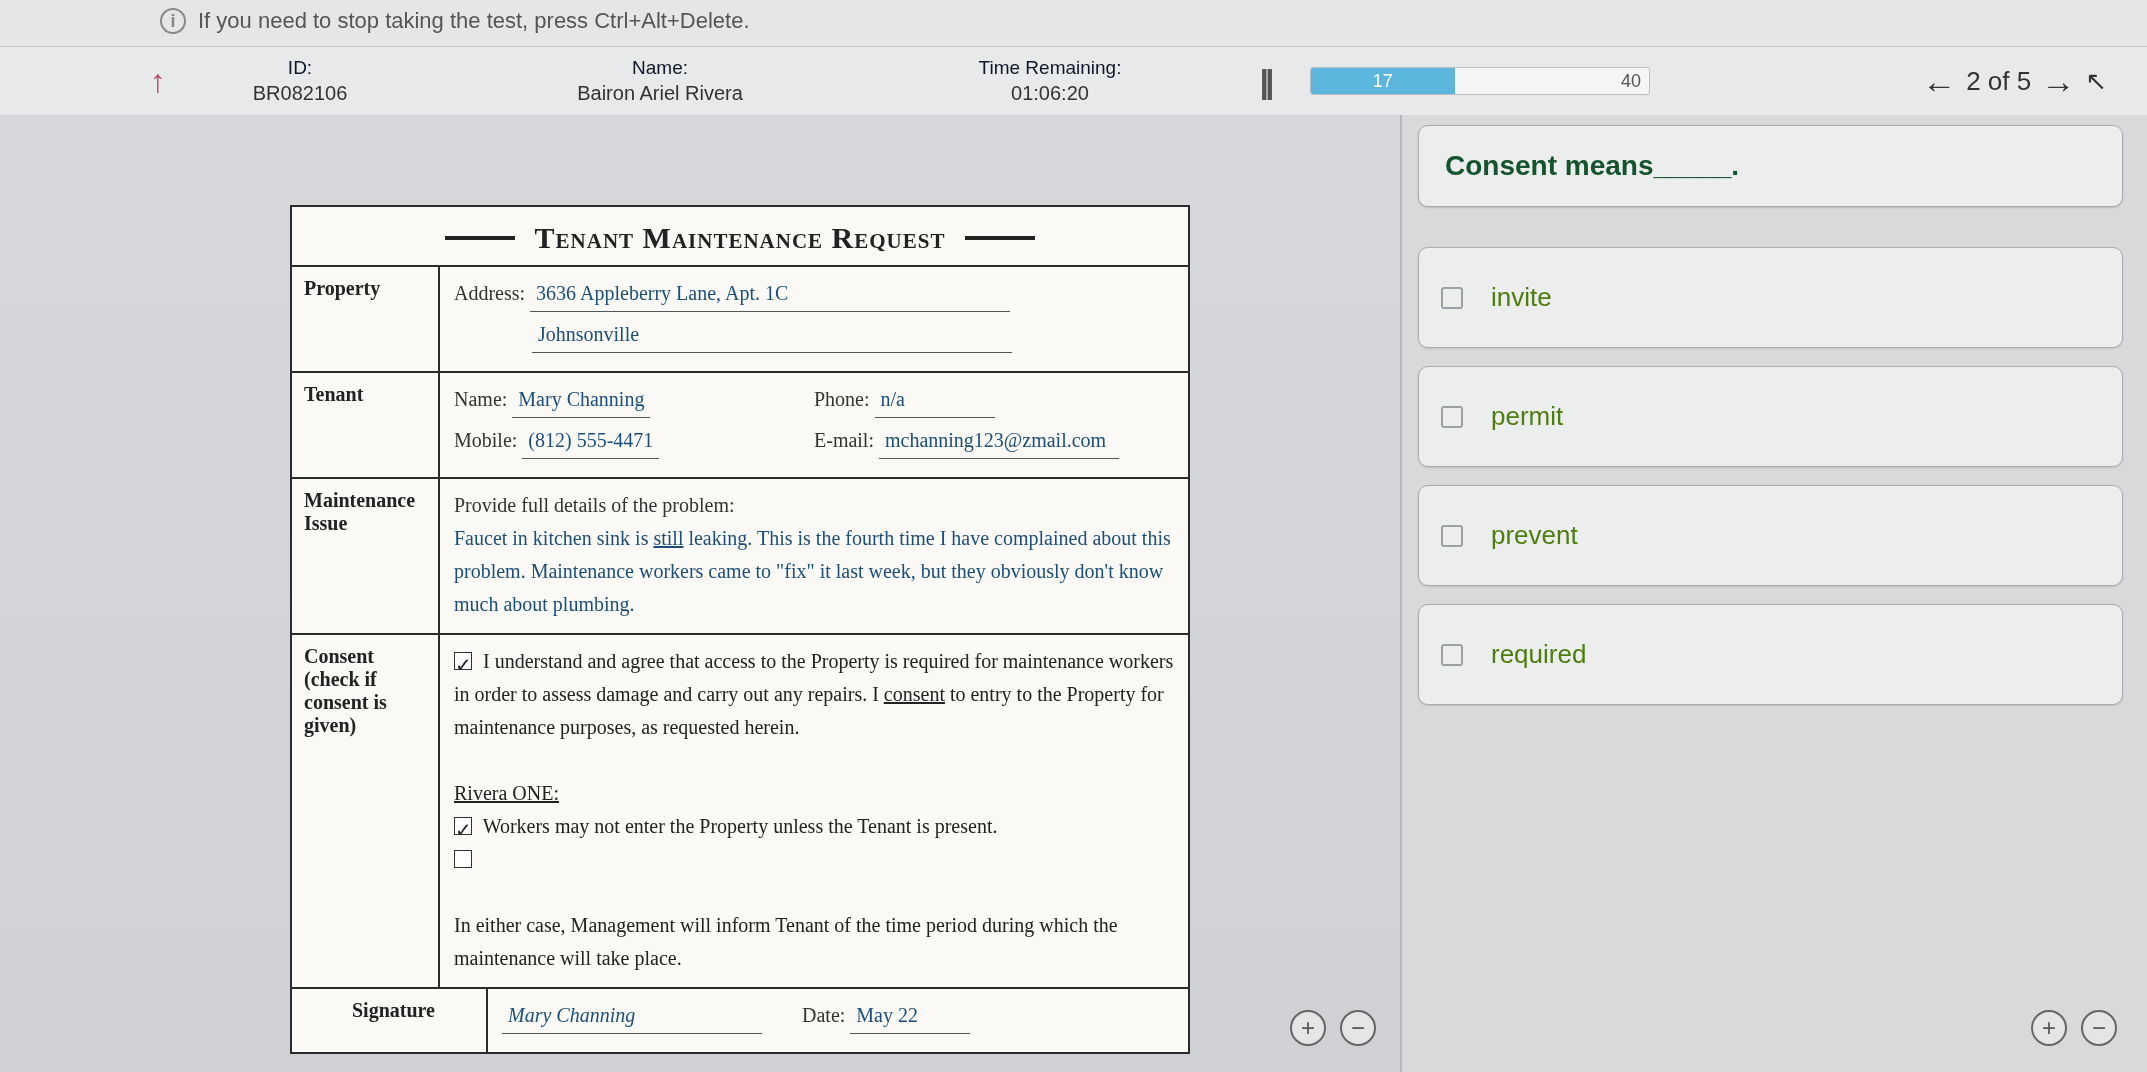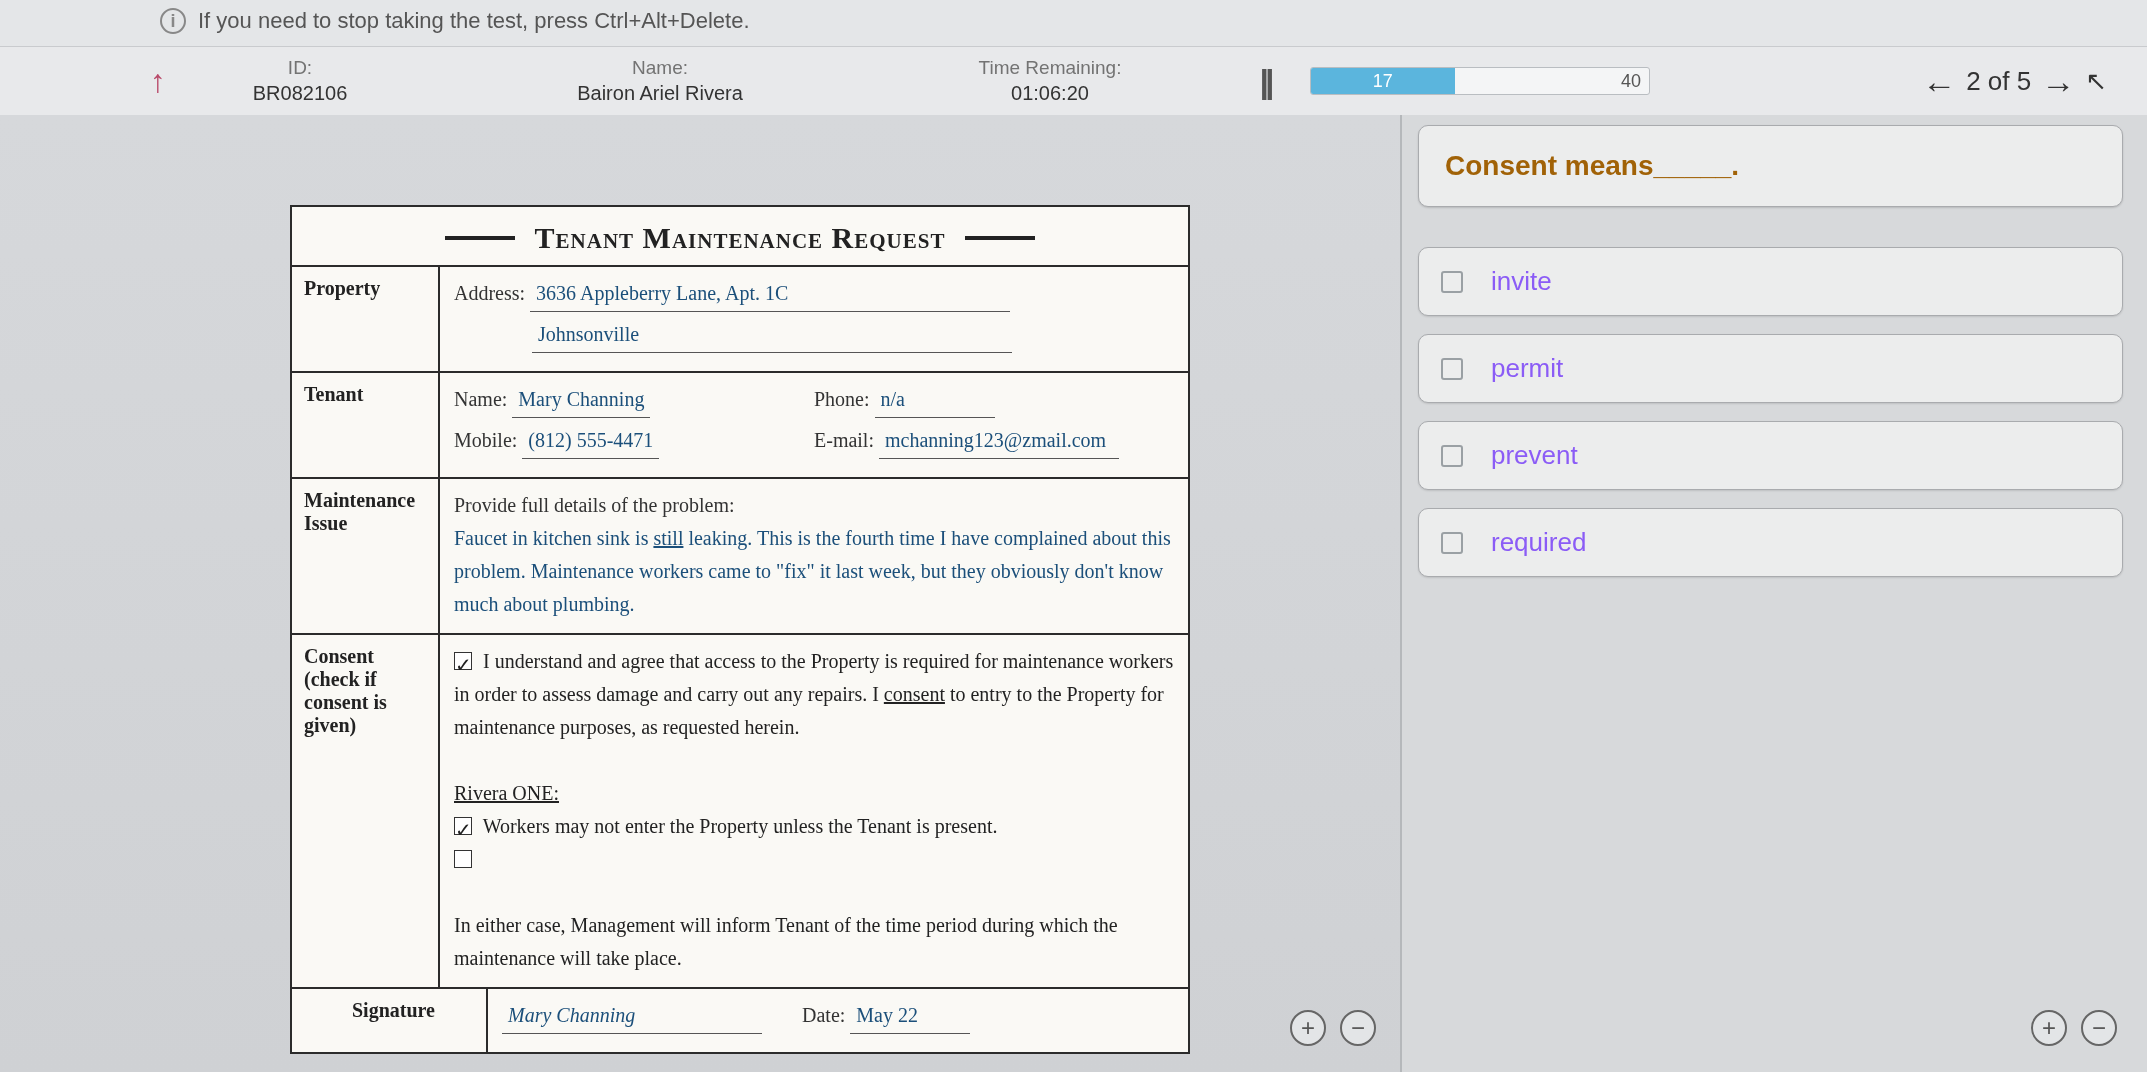--- a/index.html
+++ b/index.html
@@ -50,21 +50,21 @@
     font-size: 32px;
     padding-left: 150px;
   }
   .header-cell {
     flex: 0 0 auto;
     text-align: center;
     color: #4a4a4a;
     font-size: 20px;
     line-height: 1.3;
   }
-  .header-cell .lbl { display:block; font-size: 19px; color:#737373;}
+  .header-cell .lbl { display:block; font-size: 19px; color:#0f172a;}
   .header-cell .val { display:block; font-size: 20px; color:#333;}
   #hc-id   { width: 300px; }
   #hc-name { width: 420px; }
   #hc-time { width: 360px; }
 
   .pause-icon {
     font-size: 34px;
     color: #555;
     width: 70px;
     text-align: center;
@@ -239,31 +239,31 @@
   }
 
   
   .question-card {
     background: #eceded;
     border: 1.5px solid #a9abae;
     border-radius: 10px;
     padding: 24px 26px;
     font-size: 28px;
     font-weight: bold;
-    color: #a16207;
+    color: #14532d;
     margin-bottom: 40px;
     box-shadow: 0 1px 2px rgba(0,0,0,0.15);
   }
   .option-card {
     background: #eceded;
     border: 1.5px solid #a9abae;
     border-radius: 10px;
-    padding: 18px 22px;
+    padding: 34px 22px;
     font-size: 26px;
-    color: #8b5cf6;
+    color: #4d7c0f;
     margin-bottom: 18px;
     display: flex;
     align-items: center;
     gap: 28px;
     box-shadow: 0 1px 2px rgba(0,0,0,0.12);
   }
   .option-box {
     width: 22px; height: 22px;
     border: 2px solid #9aa0a4;
     border-radius: 3px;

